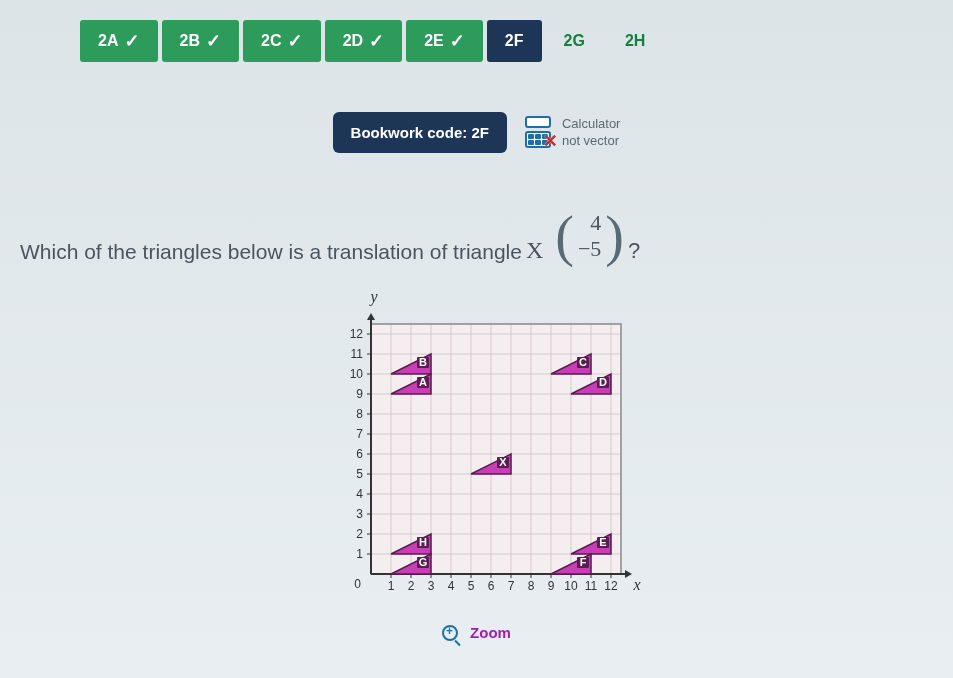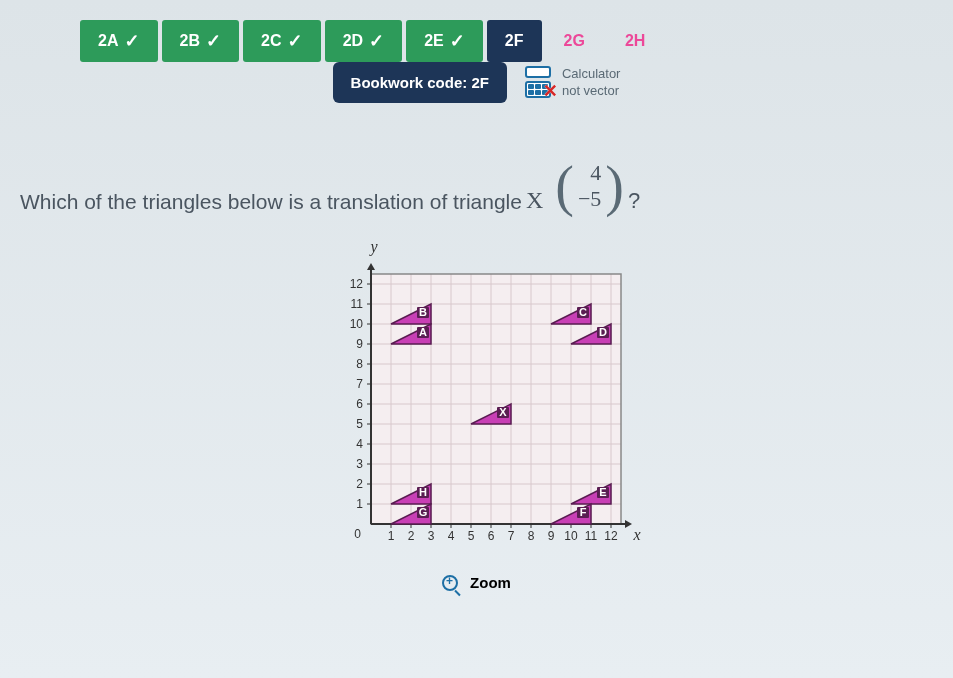--- a/index.html
+++ b/index.html
@@ -1,44 +1,44 @@
 <!DOCTYPE html>
 <html><head>
 <meta charset="utf-8">
 <style>
 *{box-sizing:border-box;margin:0;padding:0}
 body{width:953px;height:678px;background:linear-gradient(180deg,#dde4e8 0%,#e8eef2 100%);font-family:Arial,Helvetica,sans-serif;overflow:hidden}
 .tabs{display:flex;gap:4px;padding:20px 6px 0 80px}
 .tab{height:42px;padding:0 18px;display:flex;align-items:center;justify-content:center;font-weight:700;font-size:16px;border-radius:3px;cursor:pointer}
 .tab.done{background:#2d9b5a;color:#fff}
 .tab.current{background:#1d3557;color:#fff}
-.tab.pending{background:transparent;color:#ec4899}
+.tab.pending{background:transparent;color:#15803d}
 .tab.summary{color:#1d6fa5;font-weight:700}
 .check{margin-left:6px;font-size:18px;color:#fff}
-.midrow{display:flex;align-items:center;justify-content:center;gap:15px;}
+.midrow{display:flex;align-items:center;justify-content:center;gap:15px;margin-top:50px}
 .badge{background:#1d3557;color:#fff;padding:12px 18px;border-radius:6px;font-weight:600;font-size:15px}
 .calc{display:flex;align-items:center;gap:8px}
 .calc-icon{width:32px;height:34px;position:relative}
 .calc-icon .screen{position:absolute;top:0;left:3px;width:26px;height:12px;border:2px solid #1d6fa5;border-radius:3px;background:#fff}
 .calc-icon .keys{position:absolute;top:15px;left:3px;width:26px;height:17px;border:2px solid #1d6fa5;border-radius:3px;background:#fff;display:grid;grid-template-columns:repeat(3,1fr);grid-template-rows:repeat(2,1fr);gap:1px;padding:1px}
 .calc-icon .keys span{background:#1d6fa5;border-radius:1px}
 .calc-icon .cross{position:absolute;right:-4px;bottom:-2px;color:#d62828;font-weight:900;font-size:18px;text-shadow:0 0 1px #fff}
 .calc-text{display:flex;flex-direction:column;font-size:13px;color:#5a6a75;line-height:1.3}
 .question{margin:55px 20px 0 20px;display:flex;align-items:flex-end;font-size:21px;color:#4a5560;flex-wrap:nowrap}
 .question .math-x{font-family:'Times New Roman',serif;font-size:24px;margin:0 4px}
 .vector{display:inline-flex;align-items:center;margin-left:8px;font-family:'Times New Roman',serif}
 .paren{font-size:56px;font-weight:300;color:#5a6a75;line-height:1}
 .vcol{display:flex;flex-direction:column;align-items:flex-end;padding:0 4px;font-size:22px;color:#4a5560;line-height:1.2}
 .qmark{font-size:22px;color:#4a5560;margin-left:4px}
 .chartwrap{display:flex;justify-content:center;margin-top:30px}
 .chart{position:relative;width:312px;height:312px}
 svg.grid{position:absolute;top:0;left:0}
 .ylabel{position:absolute;left:50px;top:-6px;font-style:italic;font-family:'Times New Roman',serif;font-size:16px;color:#333}
 .xlabel{position:absolute;right:-8px;bottom:12px;font-style:italic;font-family:'Times New Roman',serif;font-size:16px;color:#333}
-.zoom{display:flex;align-items:center;justify-content:center;gap:12px;margin-top:18px;color:#000000;font-weight:600;font-size:15px;cursor:pointer}
+.zoom{display:flex;align-items:center;justify-content:center;gap:12px;margin-top:18px;color:#a21caf;font-weight:600;font-size:15px;cursor:pointer}
 .zoom-icon{width:16px;height:16px;border:2px solid #1d6fa5;border-radius:50%;position:relative}
 .zoom-icon::after{content:'';position:absolute;right:-5px;bottom:-5px;width:7px;height:2px;background:#1d6fa5;transform:rotate(45deg)}
 .zoom-icon::before{content:'+';position:absolute;top:-3px;left:2px;color:#1d6fa5;font-size:12px;font-weight:700}
 .tri-label{font-size:11px;fill:#fff;font-weight:700;font-family:Arial}
 .tick{font-size:12px;fill:#333;font-family:Arial}
 </style>
 </head>
 <body>
 
 <div class="tabs">

